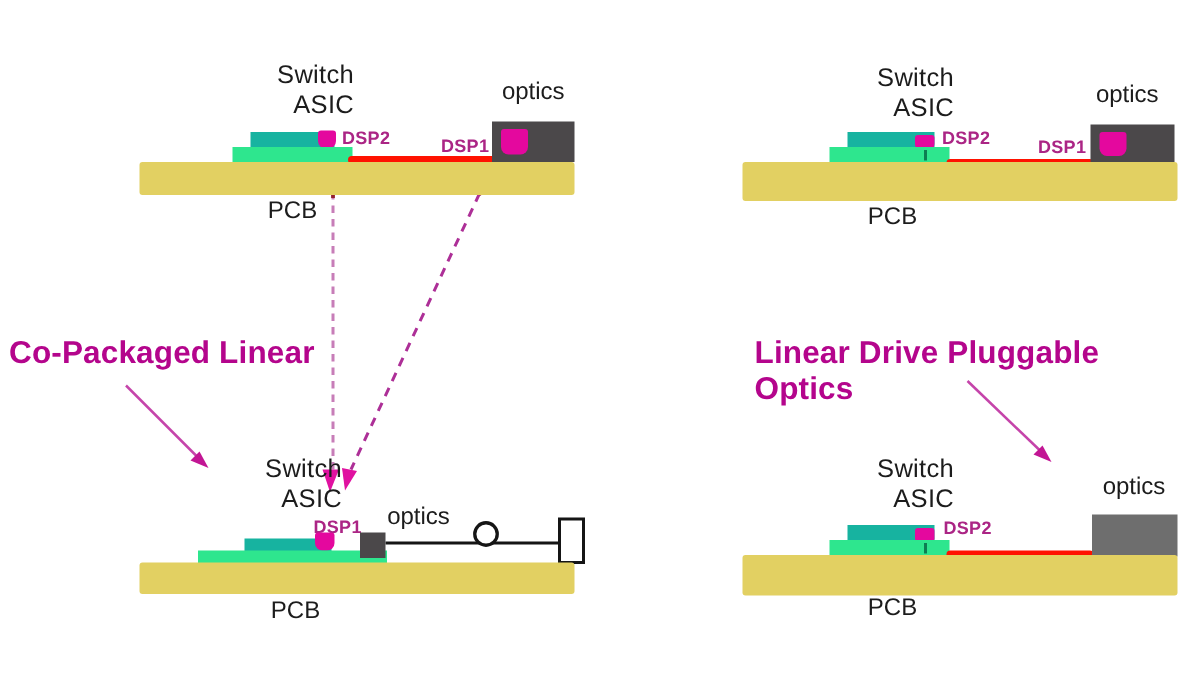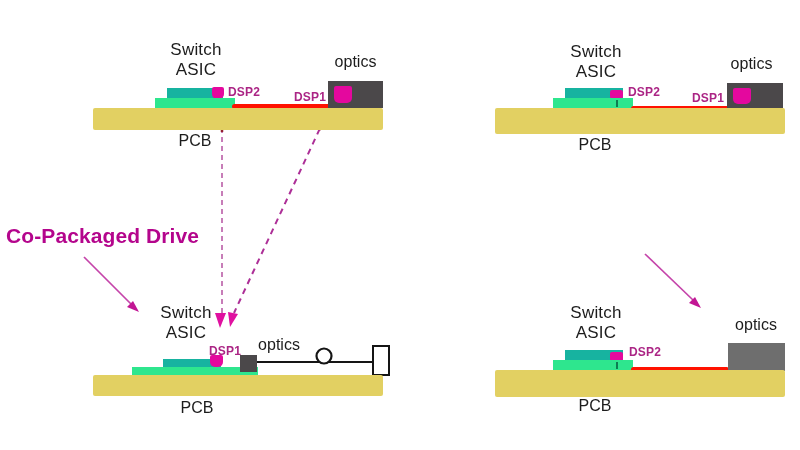--- a/index.html
+++ b/index.html
@@ -3,21 +3,21 @@
 <meta charset="utf-8">
 <style>
   * { margin:0; padding:0; box-sizing:border-box; }
   html,body { background:#ffffff; }
   #canvas {
     position:relative; width:800px; height:450px; background:#ffffff;
     font-family:"Liberation Sans", sans-serif; overflow:hidden;
   }
   .abs { position:absolute; }
   .label { color:var(--label-black,#1c1c1c); }
-  .switch-label { font-size:17px; line-height:20px; text-align:center; letter-spacing:.2px; }
+  .switch-label { font-size:17px; line-height:20px; text-align:right; letter-spacing:.2px; }
   .optics-label { font-size:16px; text-align:center; }
   .pcb-label { font-size:16px; }
   .dsp-label { font-size:12px; font-weight:bold; color:var(--dsp-label-magenta,#ab2585); letter-spacing:.2px; }
   .title { font-size:21px; font-weight:bold; color:var(--title-magenta,#b4058c); letter-spacing:.1px; }
 
   .die       { background:var(--asic-die-teal,#17b3a0); }
   .substrate { background:var(--asic-substrate-green,#2ee68e); }
   .dsp-chip  { background:var(--dsp-magenta,#e4089e); border-radius:2px 2px 5px 5px; }
   .trace     { background:var(--trace-red,#ff1200); border-radius:3px; }
   .optics-dark { background:var(--optics-dark-gray,#4b484a); }
@@ -142,35 +142,36 @@
   <div class="abs substrate" id="tr-substrate"></div>
   <div class="abs notch" id="tr-notch"></div>
   <div class="abs dsp-label" id="tr-dsp2-label">DSP2</div>
   <div class="abs dsp-label" id="tr-dsp1-label">DSP1</div>
   <div class="abs trace" id="tr-trace"></div>
   <div class="abs optics-dark" id="tr-optics"></div>
   <div class="abs dsp-chip" id="tr-optics-dsp"></div>
   <div class="abs pcb" id="tr-pcb"></div>
   <div class="abs label pcb-label" id="tr-pcb-label">PCB</div>
 
-  <div class="abs title" id="bl-title">Co-Packaged Drive</div>
+  <div class="abs title" id="bl-title">Co-Packaged Linear</div>
   <div class="abs label switch-label" id="bl-switch">
     <div>Switch</div>
     <div>ASIC</div>
   </div>
   <div class="abs dsp-label" id="bl-dsp1-label">DSP1</div>
   <div class="abs die" id="bl-die"></div>
   <div class="abs dsp-chip" id="bl-dsp1-chip"></div>
   <div class="abs substrate" id="bl-substrate"></div>
   <div class="abs optics-dark" id="bl-optics-block"></div>
   <div class="abs label optics-label" id="bl-optics-label">optics</div>
   <div class="abs connector" id="bl-connector"></div>
   <div class="abs pcb" id="bl-pcb"></div>
   <div class="abs label pcb-label" id="bl-pcb-label">PCB</div>
 
+  <div class="abs title" id="br-title">Linear Drive Pluggable Optics</div>
   <div class="abs label switch-label" id="br-switch">
     <div>Switch</div>
     <div>ASIC</div>
   </div>
   <div class="abs dsp-label" id="br-dsp2-label">DSP2</div>
   <div class="abs die" id="br-die"></div>
   <div class="abs dsp-chip" id="br-dsp2-chip"></div>
   <div class="abs substrate" id="br-substrate"></div>
   <div class="abs notch" id="br-notch"></div>
   <div class="abs trace" id="br-trace"></div>

